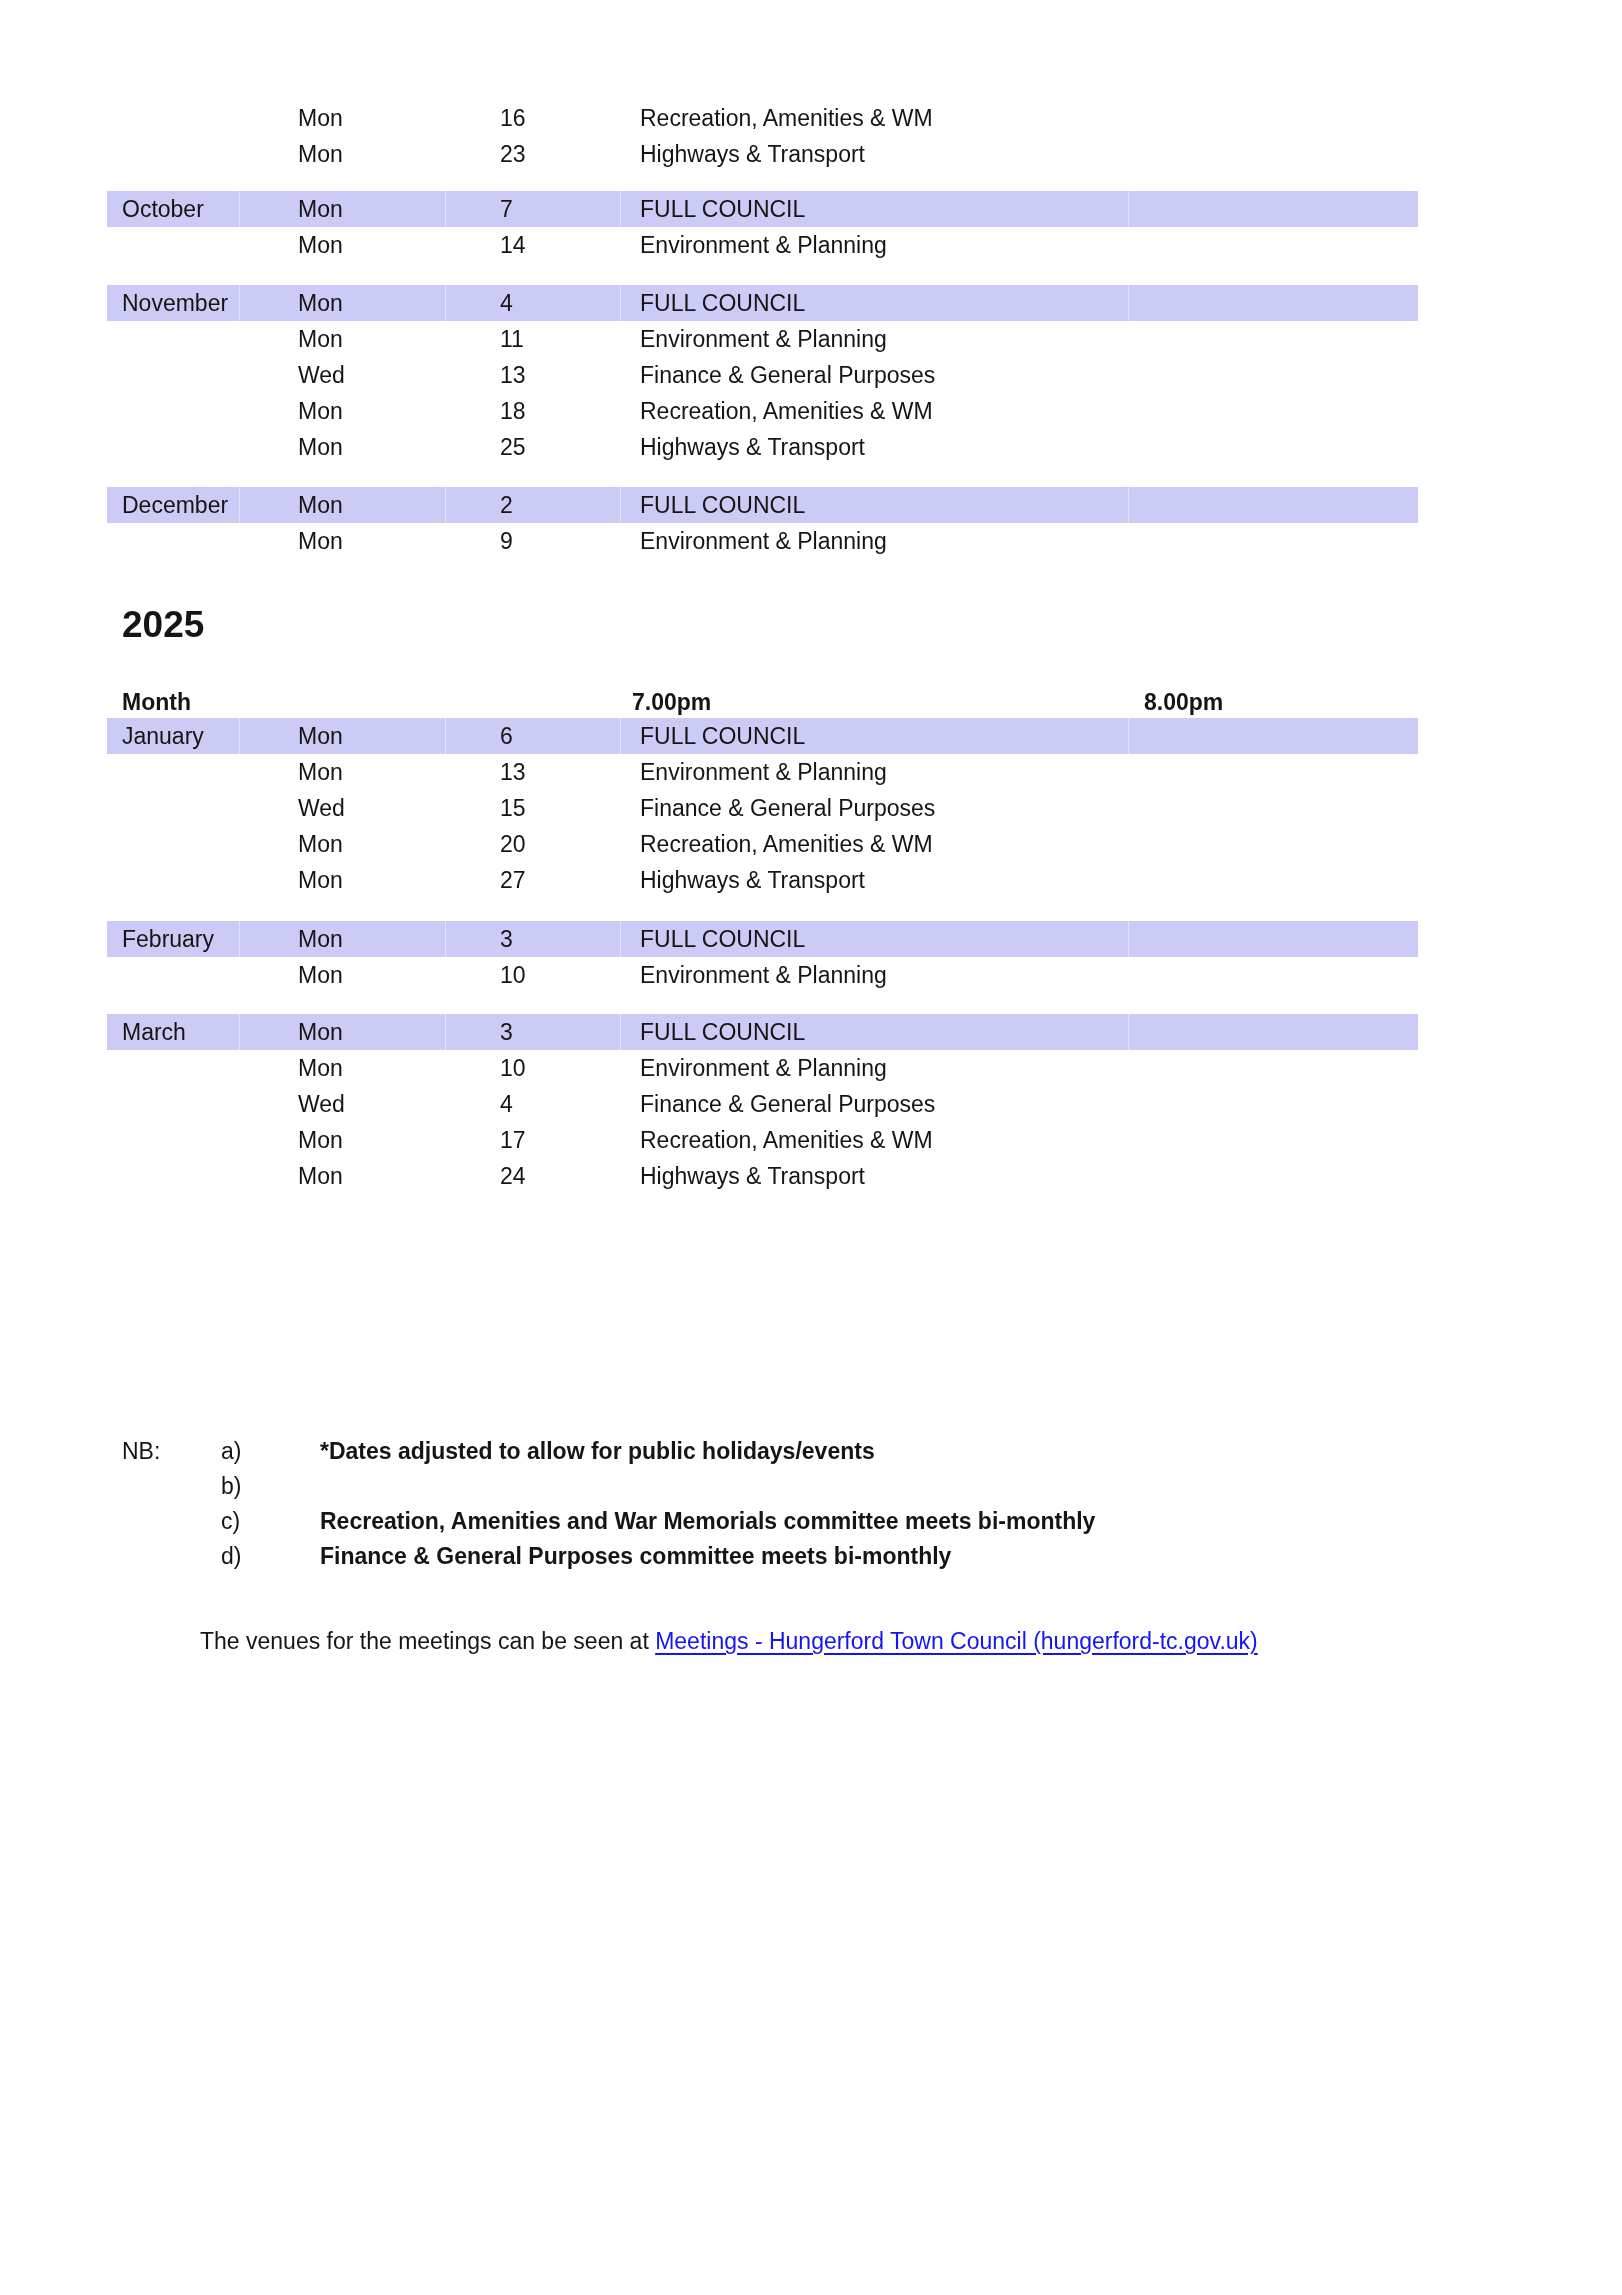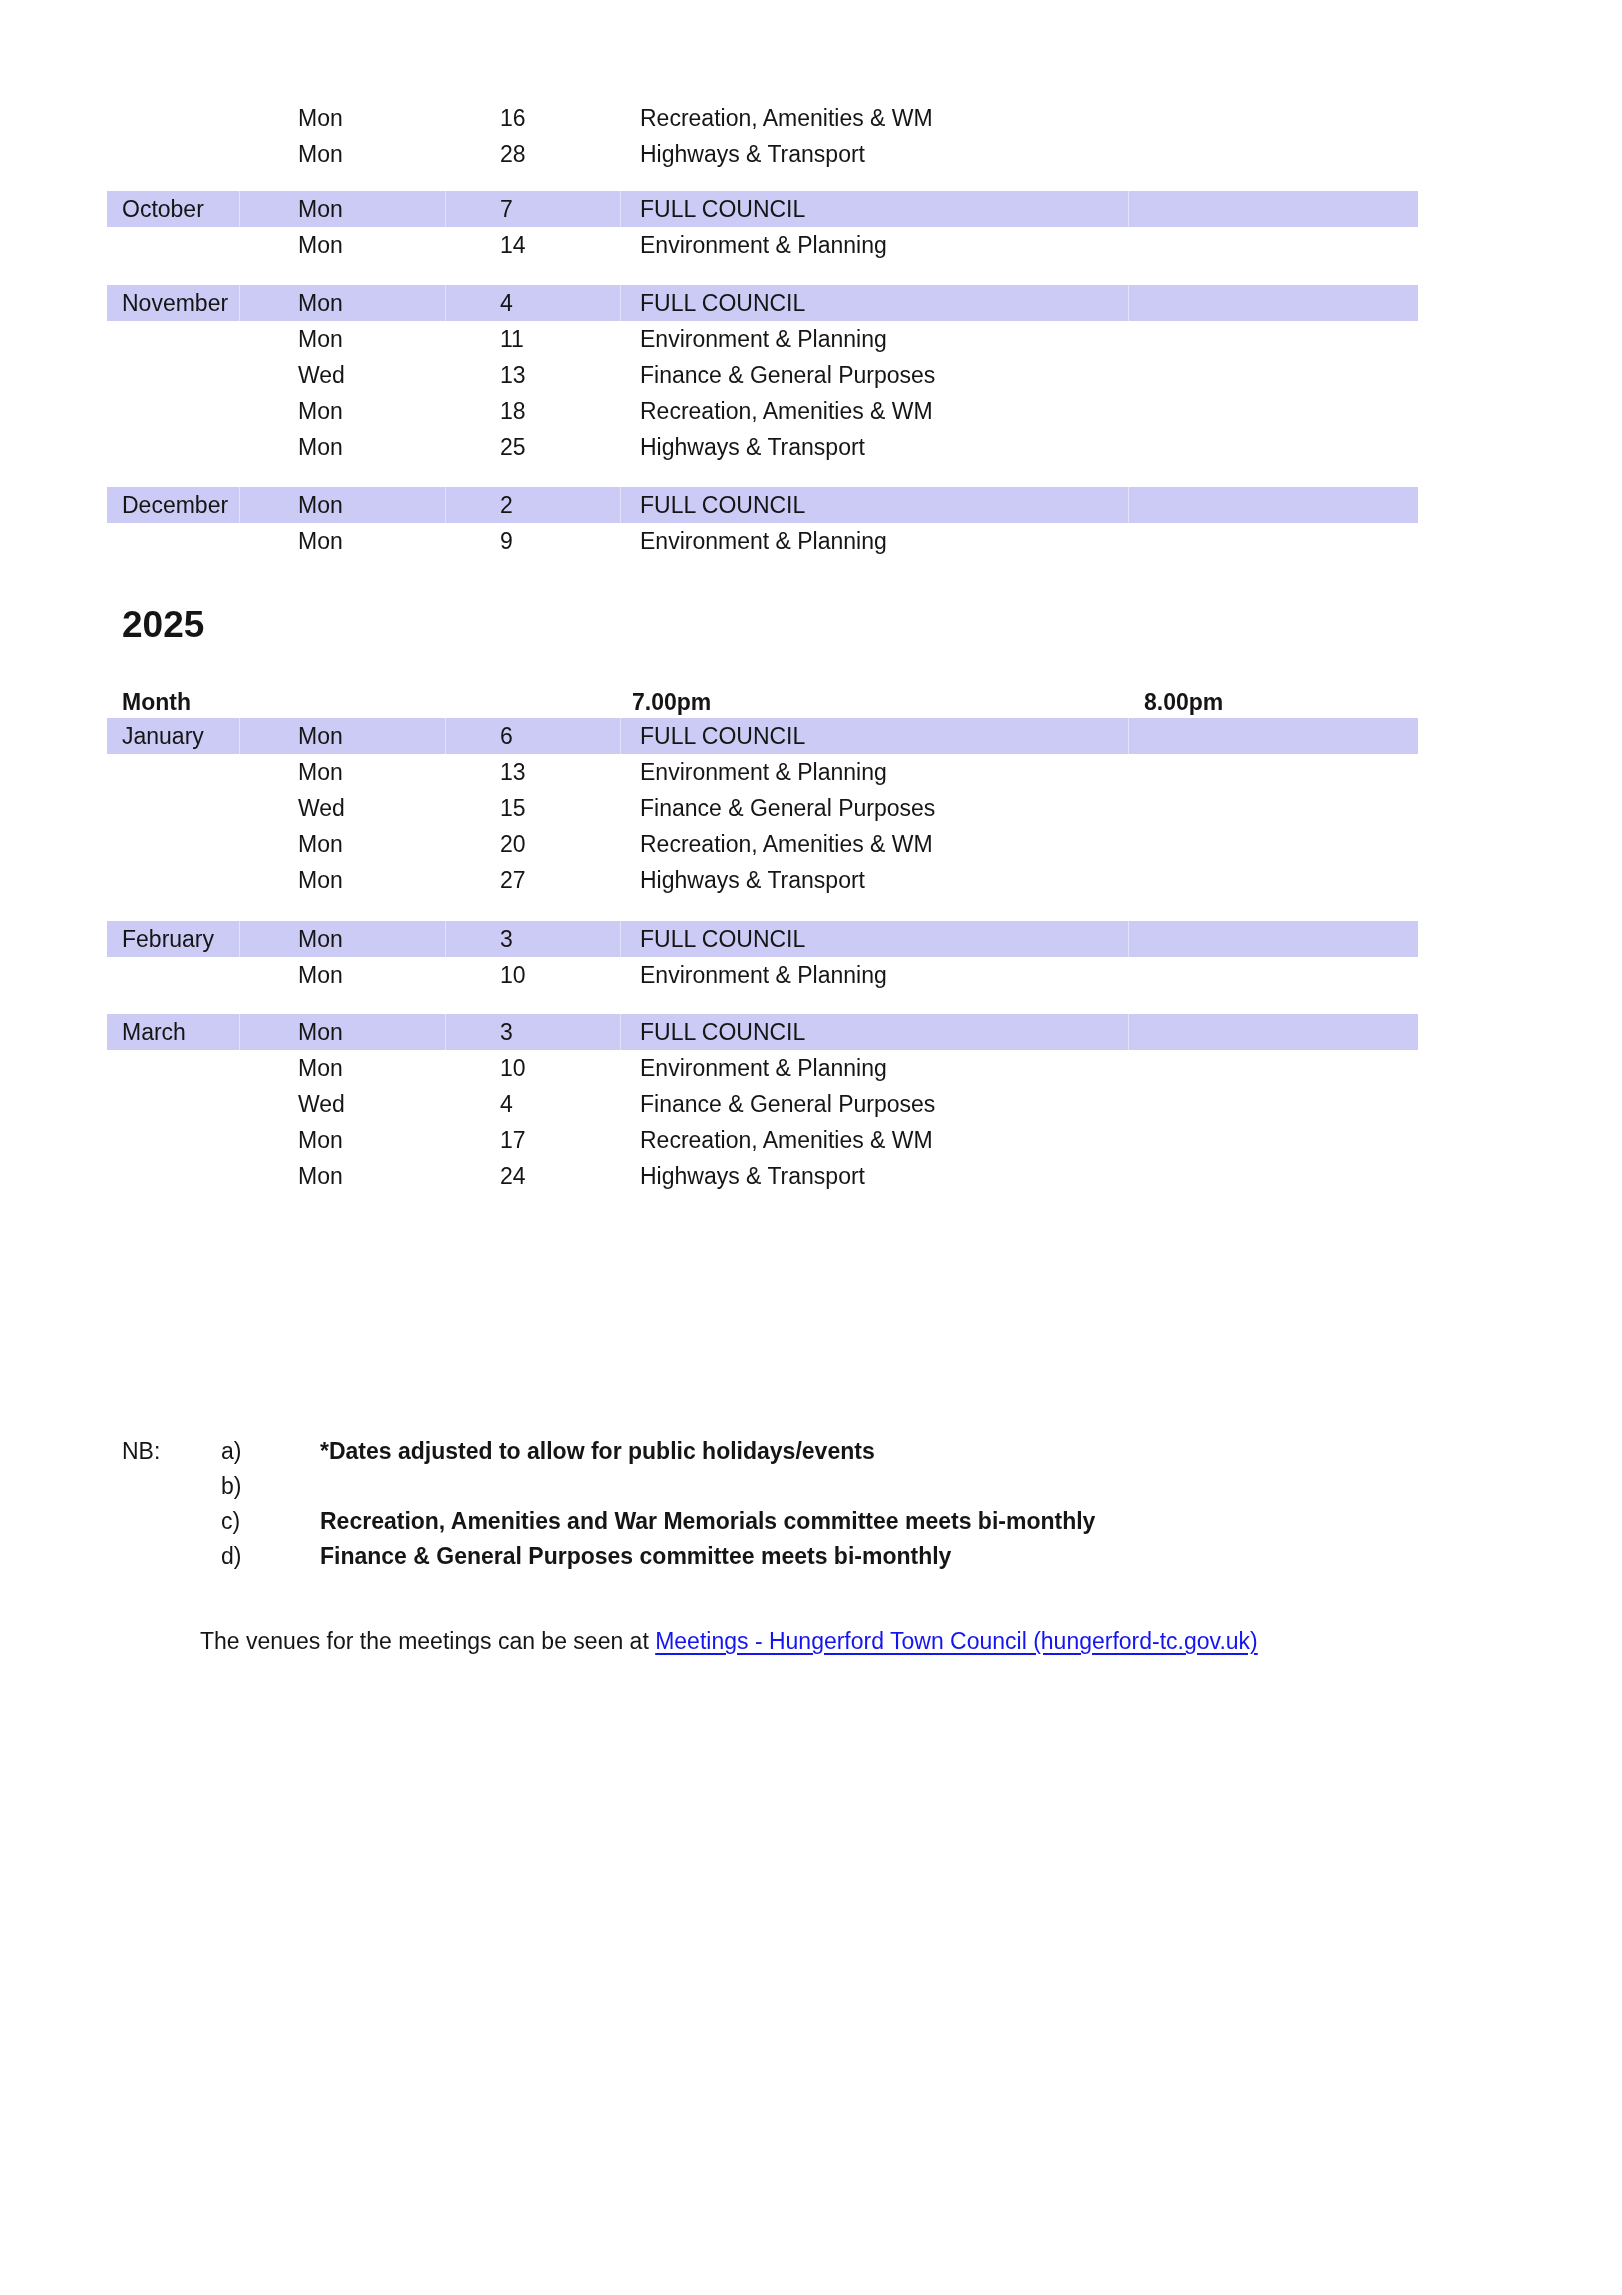--- a/index.html
+++ b/index.html
@@ -76,21 +76,21 @@
   <section class="grp" id="g-sept">
       <div class="row">
         <span class="cm"></span>
         <span class="cd">Mon</span>
         <span class="cn">16</span>
         <span class="cc">Recreation, Amenities &amp; WM</span>
       </div>
       <div class="row">
         <span class="cm"></span>
         <span class="cd">Mon</span>
-        <span class="cn">28</span>
+        <span class="cn">23</span>
         <span class="cc">Highways &amp; Transport</span>
       </div>
     </section>
   <section class="grp" id="g-oct">
       <div class="row hl">
         <span class="cm">October</span>
         <span class="cd">Mon</span>
         <span class="cn">7</span>
         <span class="cc">FULL COUNCIL</span>
       </div>

